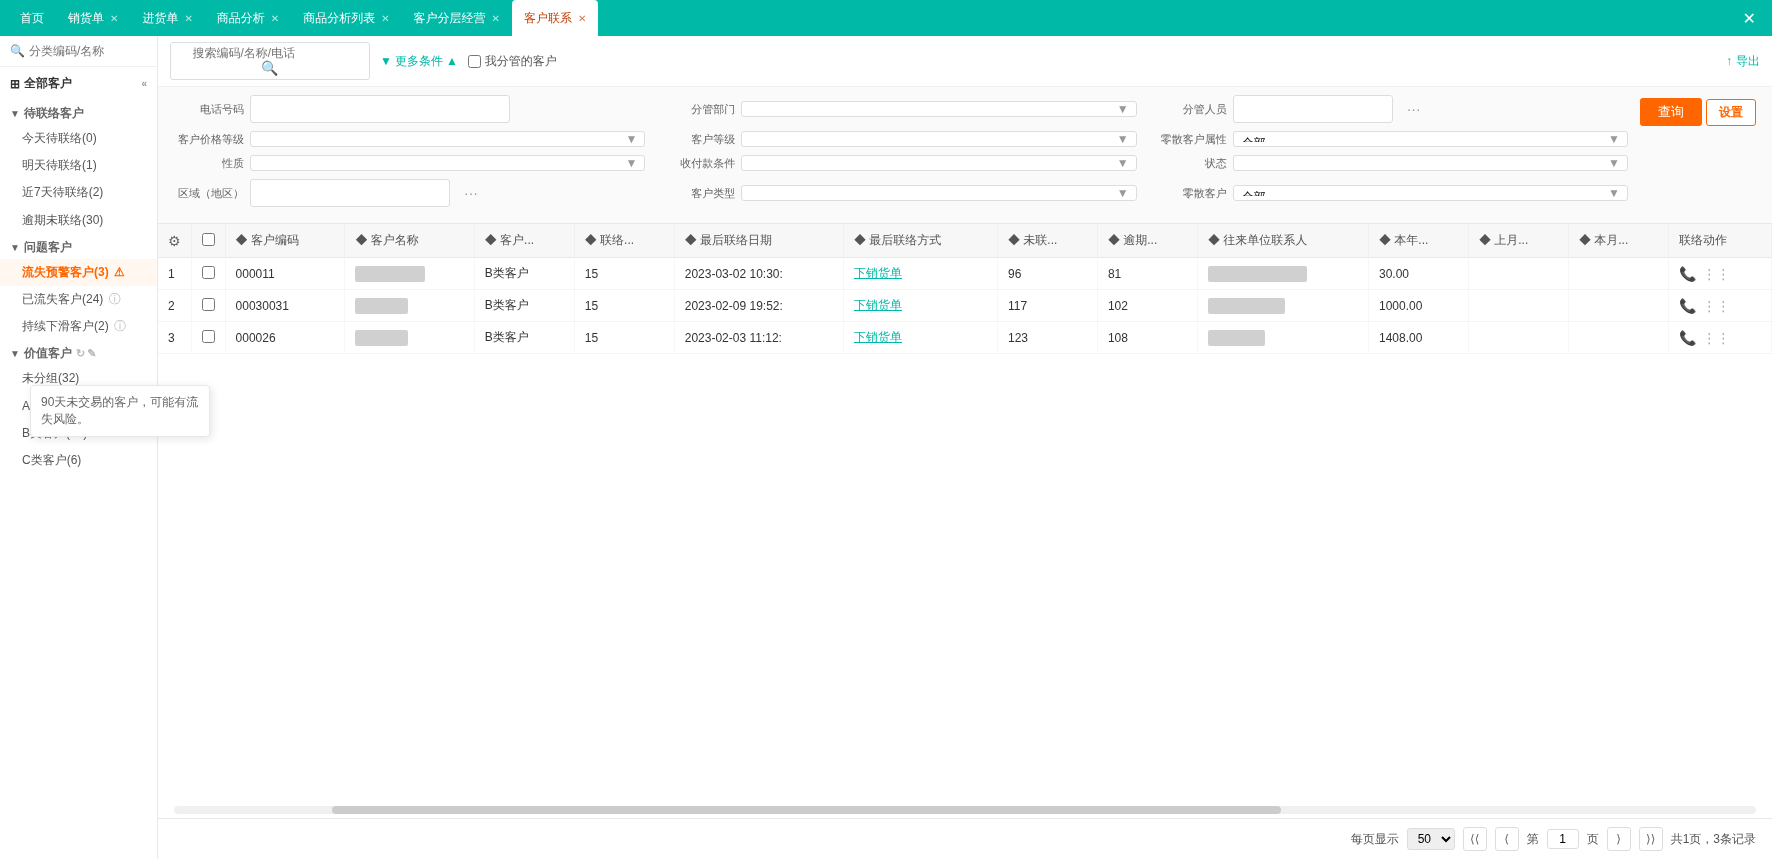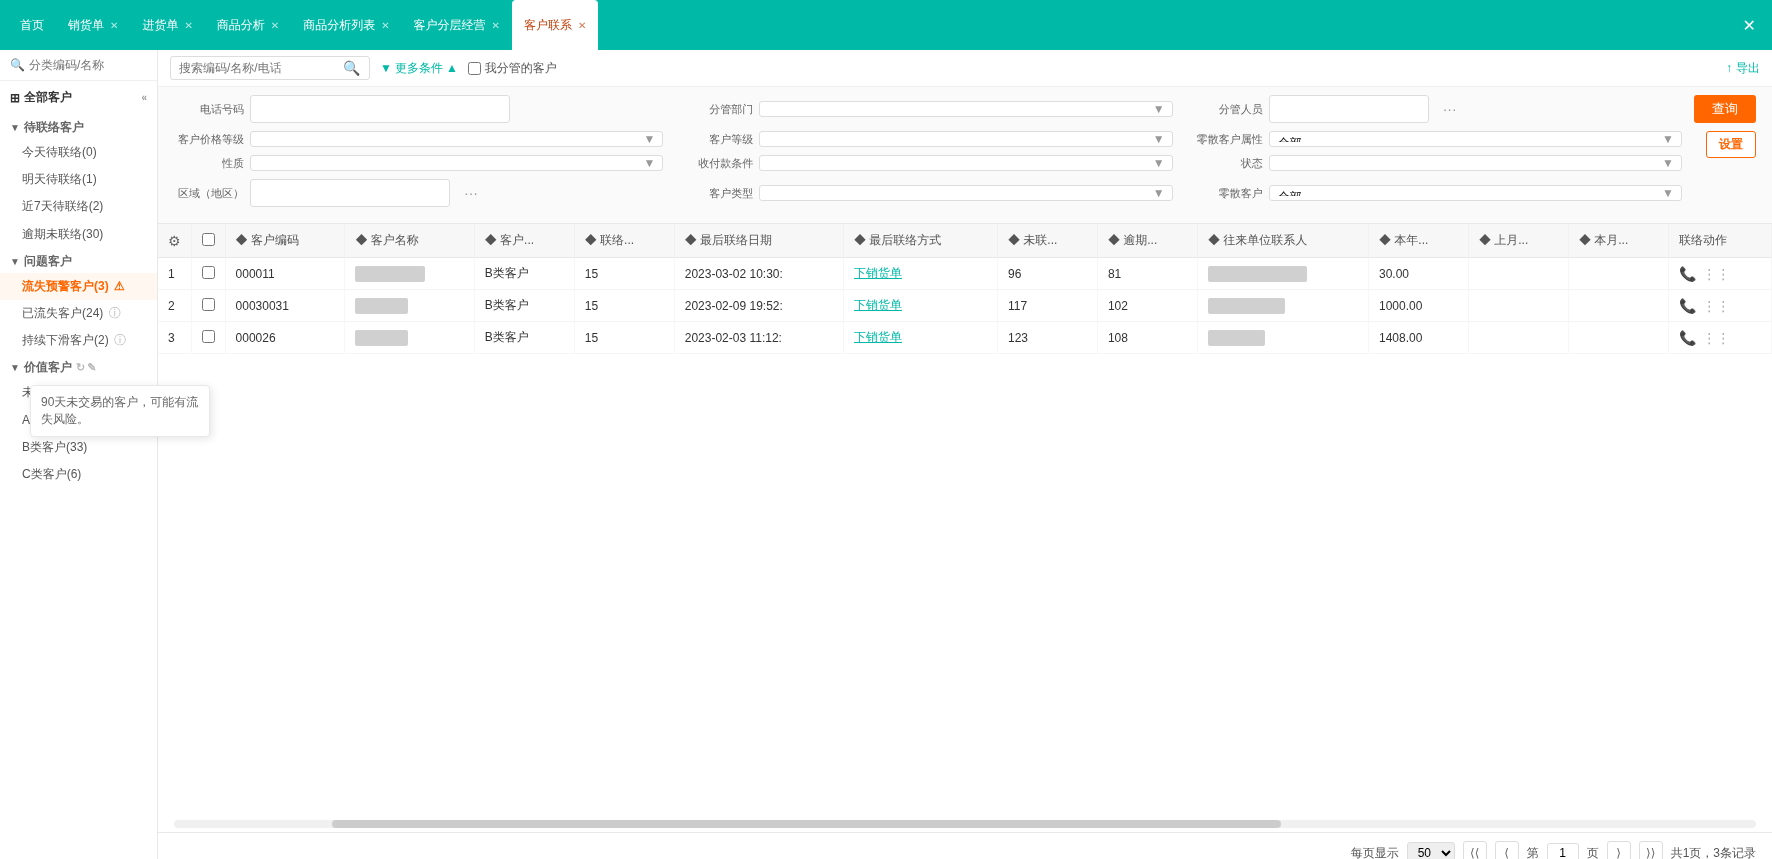--- a/index.html
+++ b/index.html
@@ -3,21 +3,21 @@
   <meta charset="utf-8">
   <style>
     * { box-sizing: border-box; margin: 0; padding: 0; font-family: 'Microsoft YaHei', Arial, sans-serif; font-size: 12px; }
     body { background: #f5f5f5; overflow: hidden; }
 
     
     .top-tabbar {
       display: flex;
       align-items: center;
       background: #00b9a7;
-      height: 50px;
+      height: 36px;
       padding: 0 8px;
       color: #fff;
     }
     .tab-item {
       display: flex;
       align-items: center;
       padding: 0 12px;
       height: 100%;
       cursor: pointer;
       font-size: 13px;
@@ -144,20 +144,21 @@
       gap: 10px;
       flex-wrap: wrap;
     }
     .filter-search-box {
       display: flex;
       align-items: center;
       border: 1px solid #ddd;
       border-radius: 3px;
       padding: 3px 8px;
       width: 200px;
+      flex-direction: column;
     }
     .filter-search-box input {
       border: none;
       outline: none;
       flex: 1;
       font-size: 12px;
       color: #999;
     }
     .filter-search-box .search-btn { color: #ff6600; cursor: pointer; font-size: 14px; }
 
@@ -270,21 +271,21 @@
       border-radius: 3px;
       padding: 4px 12px;
       cursor: pointer;
       font-size: 12px;
       margin-top: 4px;
       font-weight: bold;
     }
 
     .filter-actions {
       display: flex;
-      flex-direction: column;
+      flex-direction: row;
       align-items: flex-end;
       gap: 4px;
       padding-left: 12px;
     }
 
     
     .table-container {
       flex: 1;
       overflow: auto;
     }

